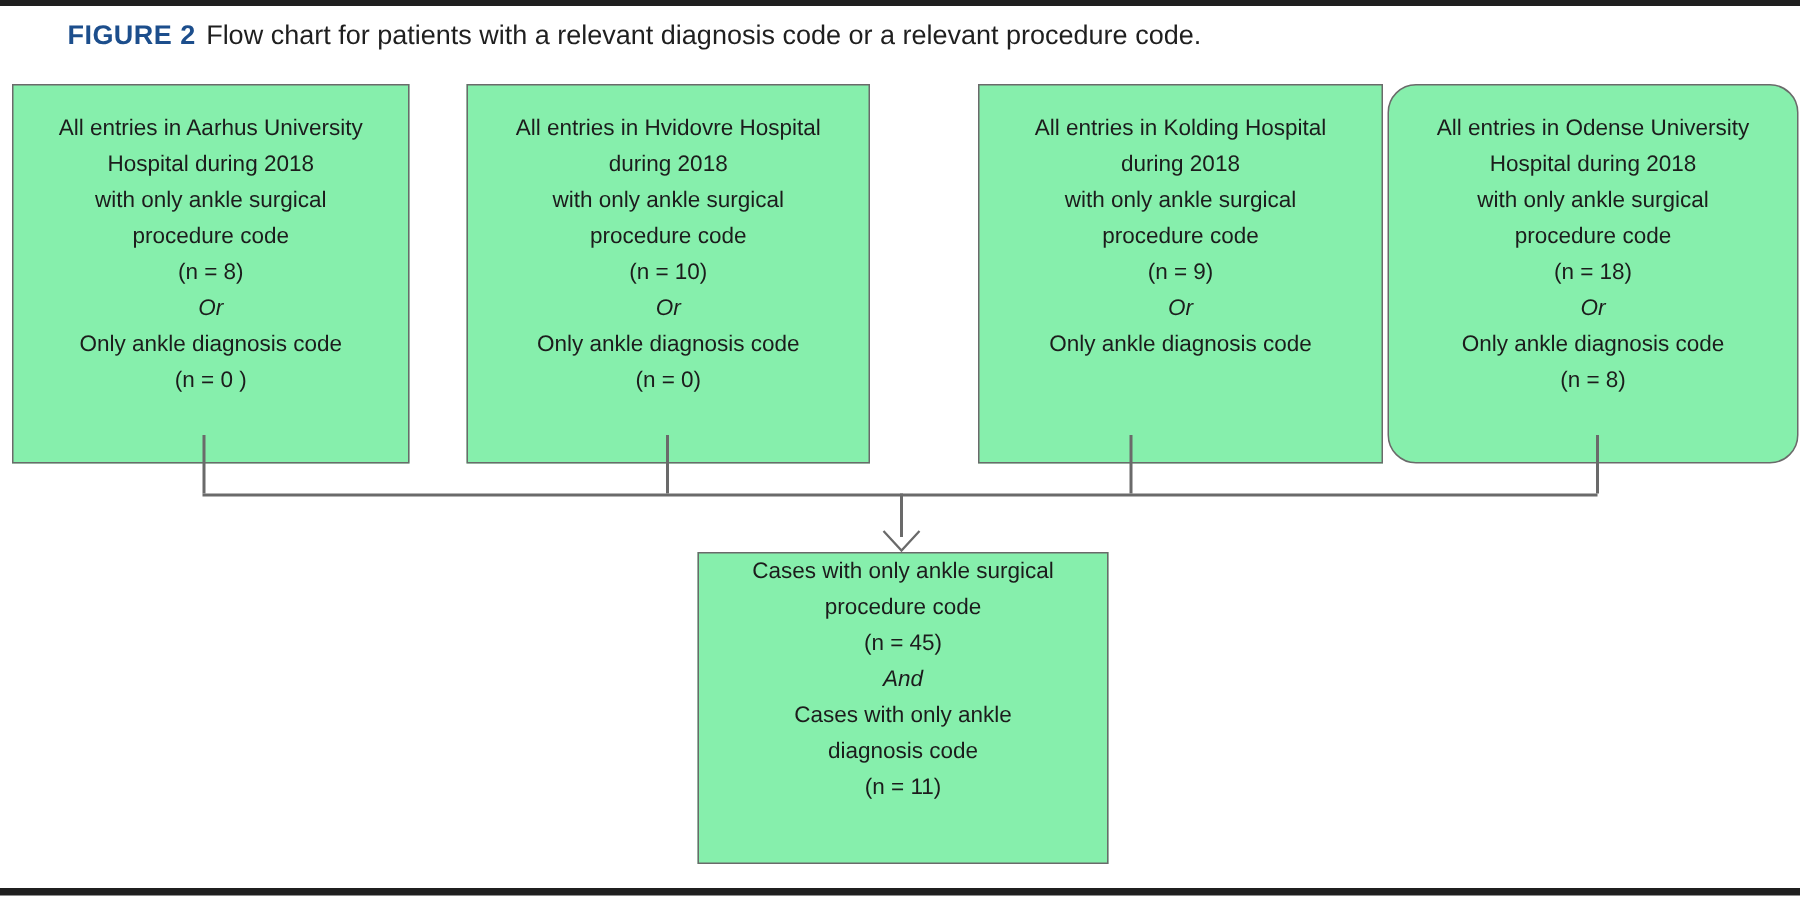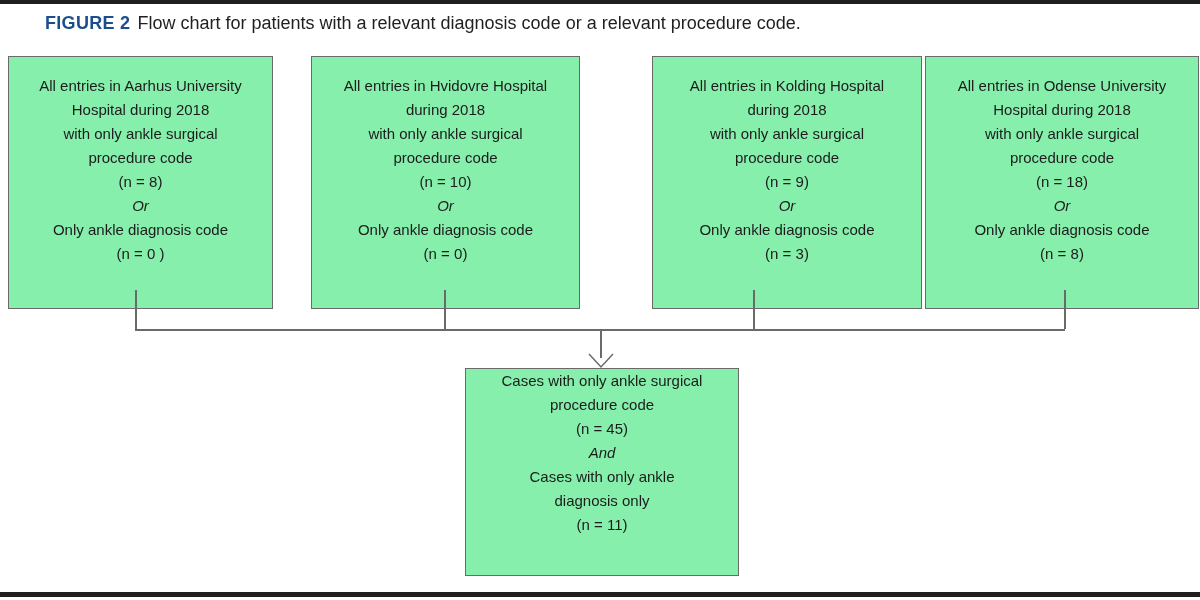--- a/index.html
+++ b/index.html
@@ -28,21 +28,21 @@
     border: 1.5px solid #6a6a6a;
     background: #86efac;
     text-align: center;
     font-size: 15px; line-height: 24px; color: #1c1c1c;
   }
   .box-top { top: 56px; height: 234px; padding-top: 17px; }
   .box-bottom { top: 368px; height: 206px; }
   .b1 { left: 8px;   width: 263px; }
   .b2 { left: 311px; width: 267px; }
   .b3 { left: 620px; width: 268px; margin-left: 32px; }
-  .b4 { left: 925px; width: 272px; }
+  .b4 { left: 925px; width: 272px; border-radius: 19px; }
   .b5 { left: 465px; width: 272px; }
   .ln { padding: 0 4px; }
   .italic { font-style: italic; text-align: center; }
   .vline { position: absolute; width: 1.5px; background: #6a6a6a; }
   .hline { position: absolute; height: 1.5px; background: #6a6a6a; }
   .stub { top: 290px; height: 39px; }
   .stub1 { left: 135px; }
   .stub2 { left: 444px; }
   .stub3 { left: 753px; }
   .stub4 { left: 1064px; }
@@ -83,21 +83,20 @@
 </div>
 
 <div class="box box-top b3">
   <div class="ln">All entries in Kolding Hospital</div>
   <div class="ln">during 2018</div>
   <div class="ln">with only ankle surgical</div>
   <div class="ln">procedure code</div>
   <div class="ln">(n = 9)</div>
   <div class="ln italic">Or</div>
   <div class="ln">Only ankle diagnosis code</div>
-  <div class="ln">(n = 3)</div>
 </div>
 
 <div class="box box-top b4">
   <div class="ln">All entries in Odense University</div>
   <div class="ln">Hospital during 2018</div>
   <div class="ln">with only ankle surgical</div>
   <div class="ln">procedure code</div>
   <div class="ln">(n = 18)</div>
   <div class="ln italic">Or</div>
   <div class="ln">Only ankle diagnosis code</div>
@@ -113,15 +112,15 @@
 <svg class="arrowhead" width="28" height="17" aria-hidden="true">
   <path d="M2 2 L14 15 L26 2" fill="none" stroke="#6a6a6a" stroke-width="1.5"></path>
 </svg>
 
 <div class="box box-bottom b5">
   <div class="ln">Cases with only ankle surgical</div>
   <div class="ln">procedure code</div>
   <div class="ln">(n = 45)</div>
   <div class="ln italic">And</div>
   <div class="ln">Cases with only ankle</div>
-  <div class="ln">diagnosis only</div>
+  <div class="ln">diagnosis code</div>
   <div class="ln">(n = 11)</div>
 </div>
 
 </body></html>

